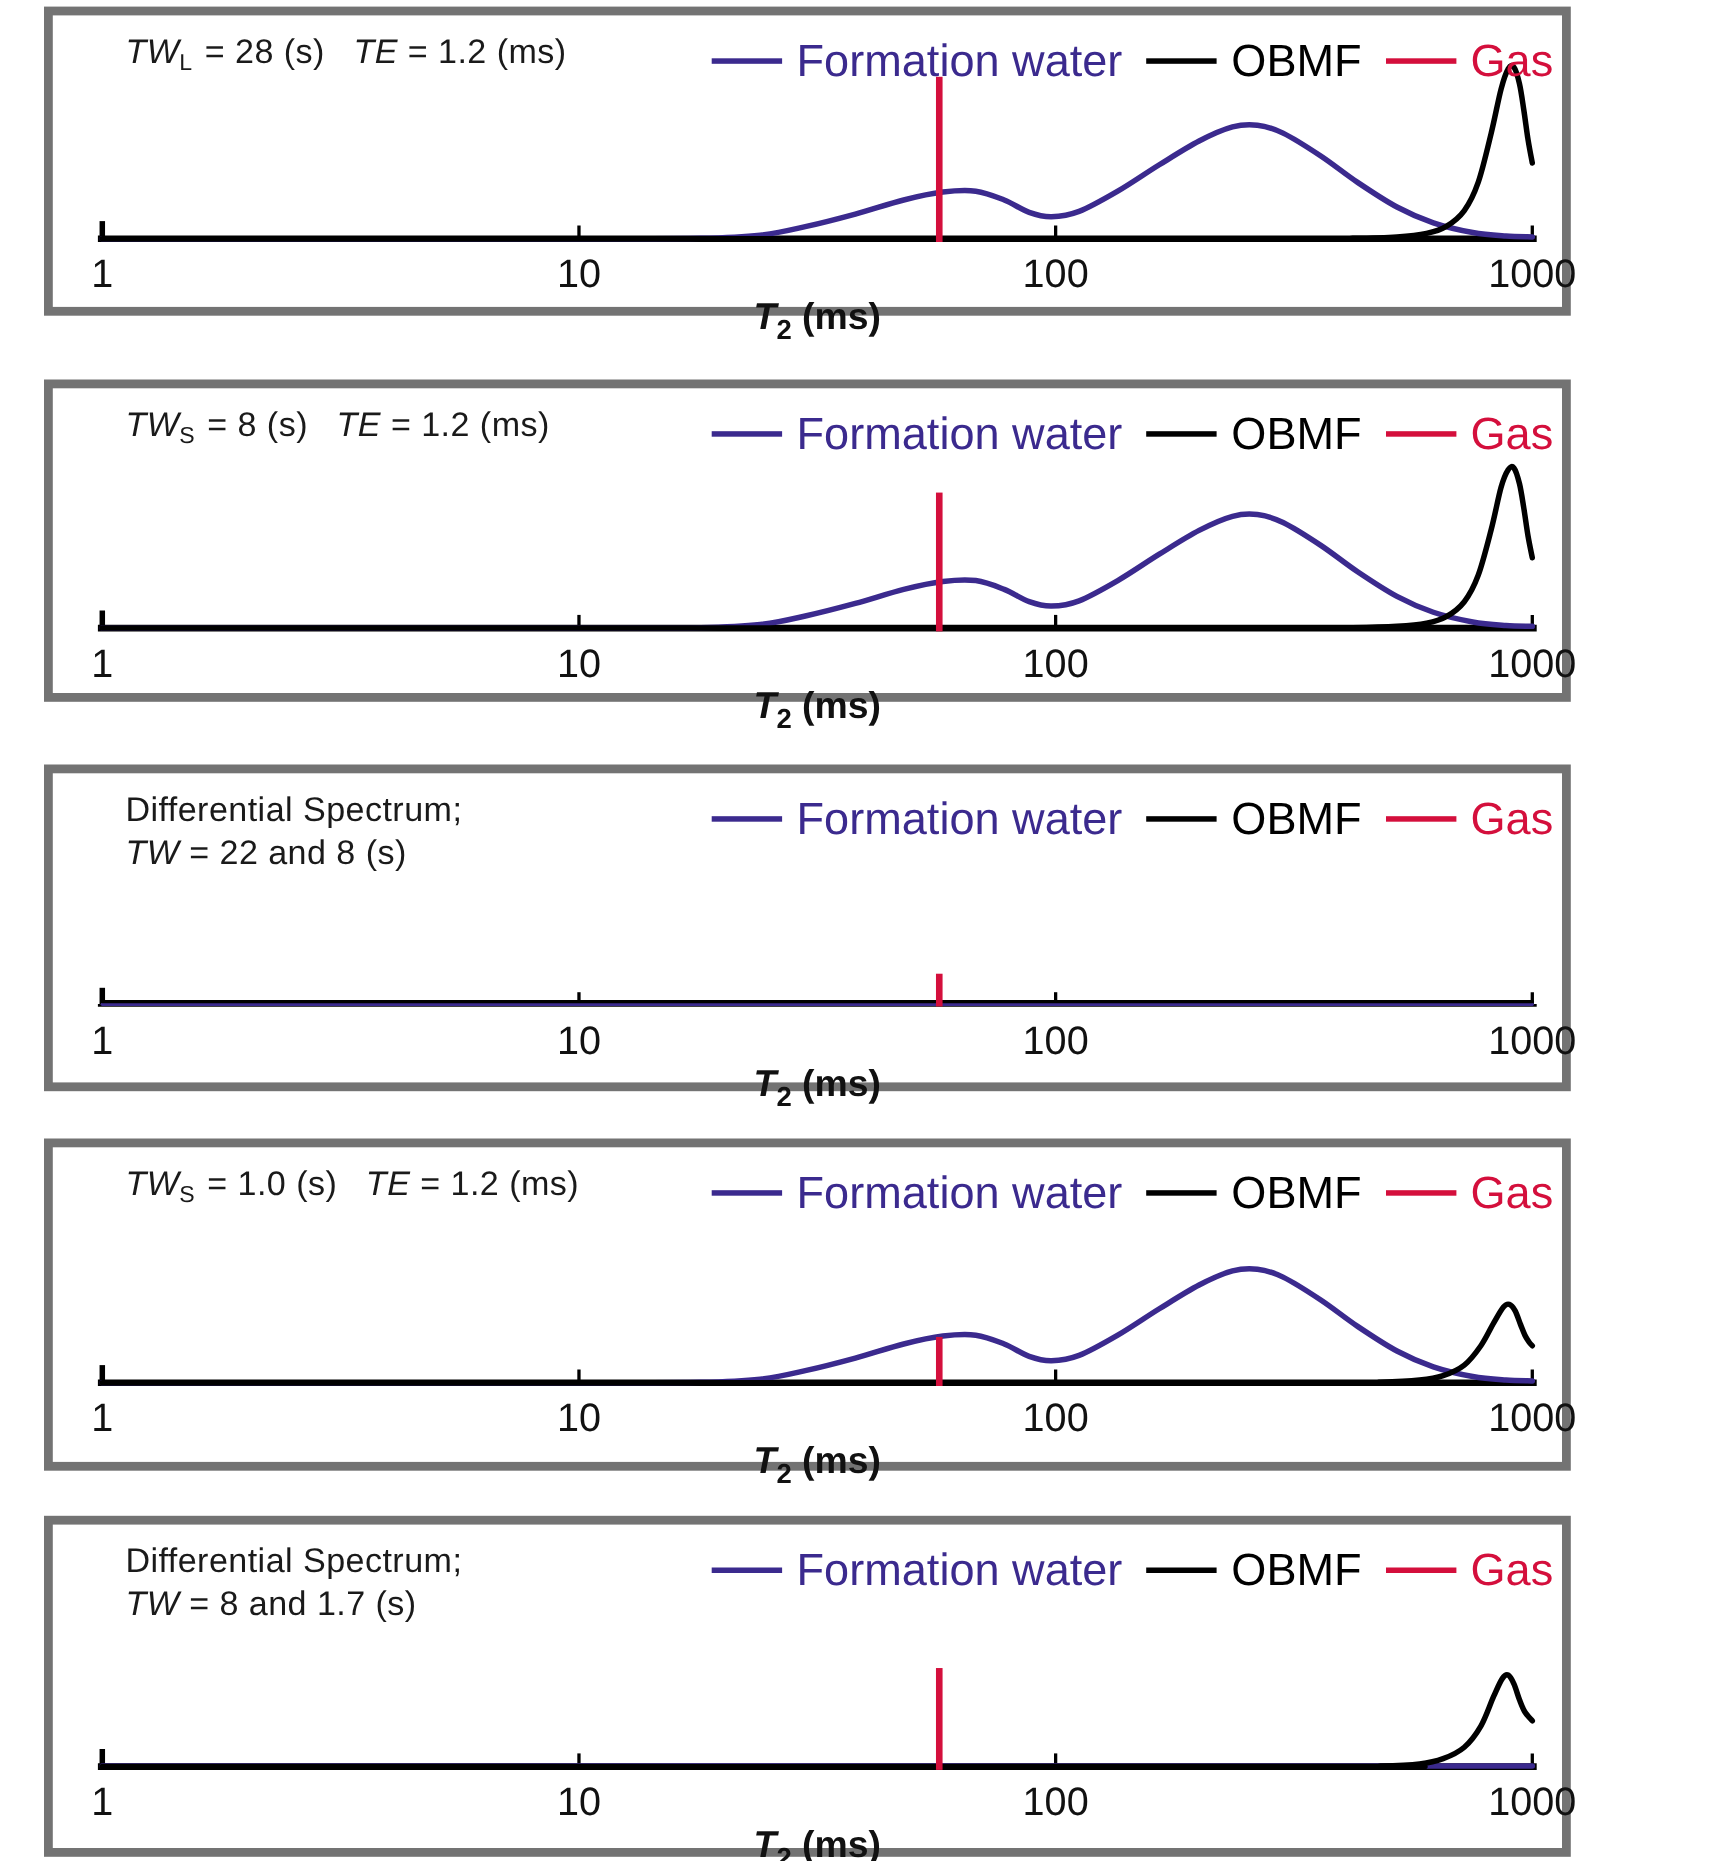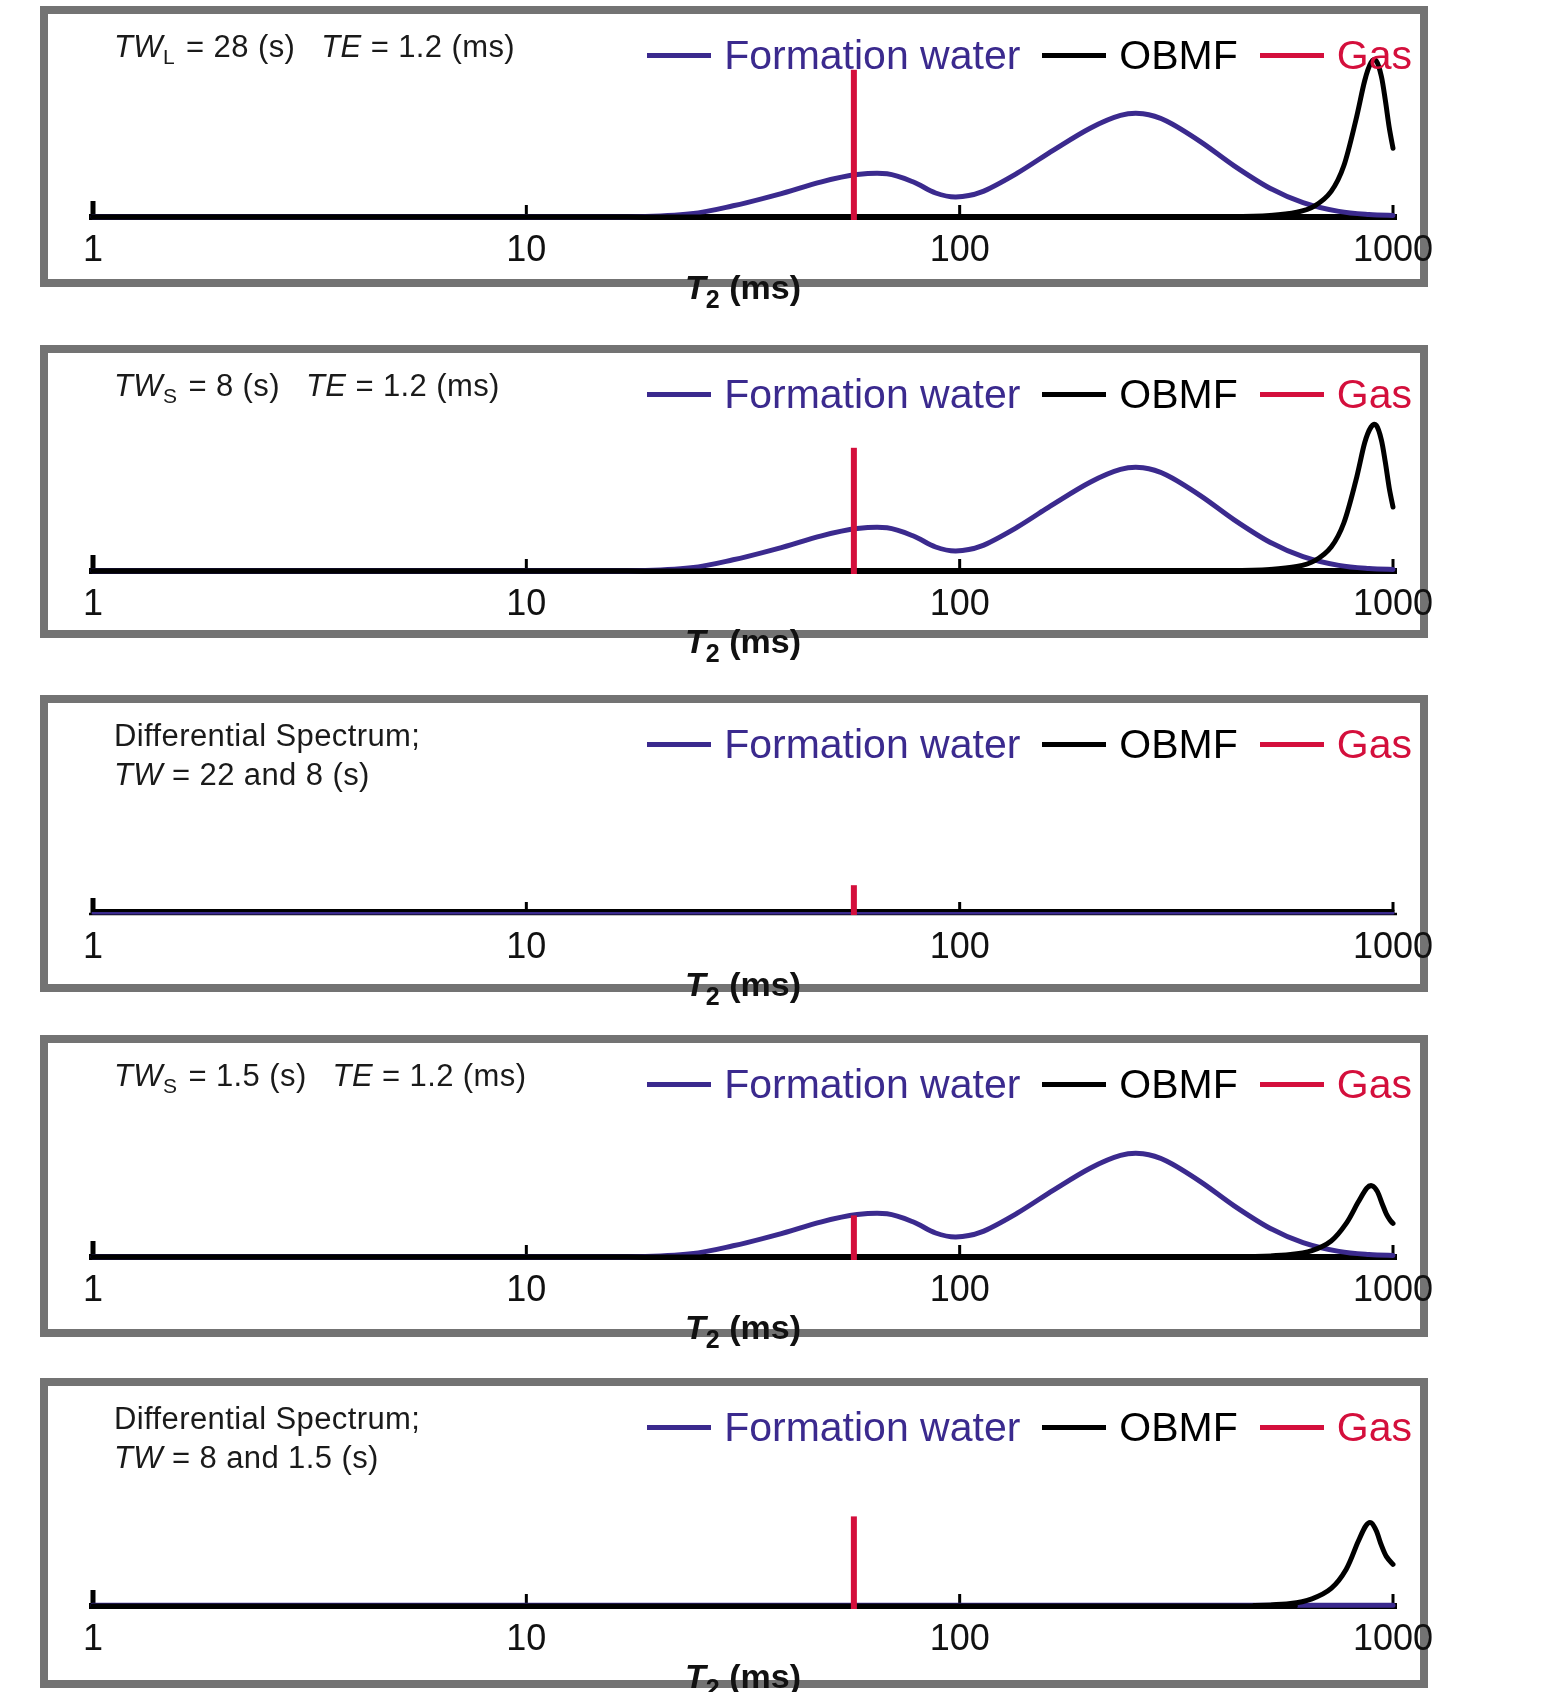--- a/index.html
+++ b/index.html
@@ -113,21 +113,21 @@
       <line x1="1345" y1="211" x2="1345" y2="199" stroke="#000" stroke-width="3"></line>
       <text x="1345" y="255" text-anchor="middle" font-size="36" fill="#111" font-family="&quot;Liberation Sans&quot;,sans-serif">1000</text>
       <text x="695" y="293" text-anchor="middle" font-size="34" font-weight="bold" fill="#111" font-family="&quot;Liberation Sans&quot;,sans-serif"><tspan font-style="italic">T</tspan><tspan font-size="25" dy="9">2</tspan><tspan dy="-9"> (ms)</tspan></text>
       <path d="M45,210.04C261.66666666666663,210.04,1128.3333333333333,210.04,1345,210.04" fill="none" stroke="#3b2a8e" stroke-width="3" stroke-linecap="round"></path>
       <path d="M45,207.48C261.66666666666663,207.48,1128.3333333333333,207.48,1345,207.48" fill="none" stroke="#000000" stroke-width="3" stroke-linecap="round"></path>
       <rect x="802.8791041247463" y="182.2" width="6" height="29.80000000000001" fill="#d40f3c"></rect>
     </svg>
 </section>
 
 <section class="panel" style="top:1035px;height:302px;">
-  <div class="title"><span class="it">TW</span><span class="sub">S</span><span> = 1.5 (s)</span><span class="it sp">TE</span><span> = 1.2 (ms)</span></div>
+  <div class="title"><span class="it">TW</span><span class="sub">S</span><span> = 1.0 (s)</span><span class="it sp">TE</span><span> = 1.2 (ms)</span></div>
   <div class="legend">
     <span class="lg-item">
         <span class="swatch" style="background: rgb(59, 42, 142);"></span>
         <span style="color: rgb(59, 42, 142);">Formation water</span>
       </span>
     <span class="lg-item">
         <span class="swatch" style="background: rgb(0, 0, 0);"></span>
         <span style="color: rgb(0, 0, 0);">OBMF</span>
       </span>
     <span class="lg-item">
@@ -148,21 +148,21 @@
       <text x="695" y="296" text-anchor="middle" font-size="34" font-weight="bold" fill="#111" font-family="&quot;Liberation Sans&quot;,sans-serif"><tspan font-style="italic">T</tspan><tspan font-size="25" dy="9">2</tspan><tspan dy="-9"> (ms)</tspan></text>
       <path d="M45,214C117.22222222222221,214,387.6747635203168,214.05333333333334,478.3333333333333,214C568.9919031463498,213.94666666666666,561.4917180878166,214.21333333333334,588.9514188780993,213.68C616.411119668382,213.14666666666668,627.0691283805146,212.61333333333334,643.0915380750292,210.8C659.1139477695439,208.98666666666668,670.6723180798111,206,685.085877045187,202.8C699.4994360105628,199.60000000000002,714.830893119912,195.6,729.5728918672844,191.6C744.3148906146567,187.6,760.274663083312,182.13333333333335,773.5378695294212,178.8C786.8010759755304,175.46666666666667,798.2272428811705,172.93333333333334,809.1521305439395,171.6C820.0770182067085,170.26666666666665,829.7946070690465,169.60000000000002,839.0871955060358,170.8C848.379783943025,172,856.8206674282575,175.60000000000002,864.9076611658749,178.8C872.9946549034922,182,880.449662659372,187.46666666666667,887.6091579317398,190C894.7686532041075,192.53333333333333,900.3004130403024,194.13333333333333,907.864632800081,194C915.4288525598597,193.86666666666667,922.9478097880083,193.06666666666666,932.9944764904119,189.2C943.0411431928155,185.33333333333331,955.9920942363448,177.86666666666667,968.1446330145027,170.8C980.2971717926606,163.73333333333335,993.5816483082667,154.4,1005.9097091593594,146.8C1018.2377700104521,139.20000000000002,1031.0208262613264,130.93333333333334,1042.1129981210586,125.19999999999999C1053.2051699807907,119.46666666666665,1063.6360379980483,114.80000000000001,1072.4627403177524,112.4C1081.2894426374564,110,1087.4138003624887,109.86666666666666,1095.0732120392834,110.8C1102.732623716078,111.73333333333333,1108.8095651074302,113.33333333333333,1118.4192103785203,118C1128.0288556496105,122.66666666666667,1141.4393413814964,131.33333333333334,1152.7310836658244,138.8C1164.0228259501523,146.26666666666668,1174.6357143218338,155.0666666666667,1186.1696640844875,162.8C1197.7036138471412,170.53333333333333,1210.456993125398,179.06666666666666,1221.9347822417462,185.2C1233.4125713580945,191.33333333333331,1243.5488823556893,195.73333333333332,1255.0363987825767,199.6C1266.5239152094641,203.46666666666667,1279.8755320559874,206.4,1290.8598808030702,208.4C1301.844229550153,210.4,1311.9191380655848,210.93333333333334,1320.9424912650732,211.6C1329.9658444645615,212.26666666666665,1340.9904152108456,212.26666666666668,1345,212.4" fill="none" stroke="#3b2a8e" stroke-width="5" stroke-linecap="round"></path>
       <path d="M45,214C228.7382476475199,214,953.7842854079937,214.07999999999998,1147.4294858851194,214C1341.0746863622453,213.92000000000002,1191.0285398640622,213.92000000000002,1206.8712028627544,213.52C1222.7138658614467,213.12,1232.9758108190813,212.58666666666667,1242.4854638772729,211.6C1251.9951169354645,210.61333333333332,1257.1471293380803,209.86666666666667,1263.9291212119042,207.6C1270.7111130857281,205.33333333333331,1277.4587695723326,202.53333333333333,1283.1774151202164,198C1288.8960606681003,193.46666666666667,1293.7815903476387,186.8,1298.240994499208,180.4C1302.7003986507773,174,1306.5087264237109,165.46666666666667,1309.933840029632,159.6C1313.358953635553,153.73333333333332,1316.4267635890799,148,1318.7916761347349,145.2C1321.1565886803899,142.39999999999998,1322.3705849066164,142.26666666666668,1324.1233153035619,142.8C1325.8760457005073,143.33333333333334,1327.602980452443,145.33333333333334,1329.3080585164073,148.4C1331.0131365803716,151.46666666666667,1332.855931920808,157.46666666666664,1334.3537836873472,161.2C1335.8516354538865,164.93333333333334,1336.9948497498185,168.13333333333335,1338.2951691156436,170.8C1339.5954884814687,173.46666666666667,1341.038228068239,175.6,1342.1556998822984,177.2C1343.2731716963578,178.79999999999998,1344.525949980383,179.86666666666667,1345,180.4" fill="none" stroke="#000000" stroke-width="5" stroke-linecap="round"></path>
       <rect x="802.8791041247463" y="172.4" width="6" height="44.599999999999994" fill="#d40f3c"></rect>
     </svg>
 </section>
 
 <section class="panel" style="top:1378px;height:310px;">
   <div class="title">
     <div>Differential Spectrum;</div>
-    <div><span class="it">TW</span><span> = 8 and 1.5 (s)</span></div>
+    <div><span class="it">TW</span><span> = 8 and 1.7 (s)</span></div>
   </div>
   <div class="legend">
     <span class="lg-item">
         <span class="swatch" style="background: rgb(59, 42, 142);"></span>
         <span style="color: rgb(59, 42, 142);">Formation water</span>
       </span>
     <span class="lg-item">
         <span class="swatch" style="background: rgb(0, 0, 0);"></span>
         <span style="color: rgb(0, 0, 0);">OBMF</span>
       </span>

